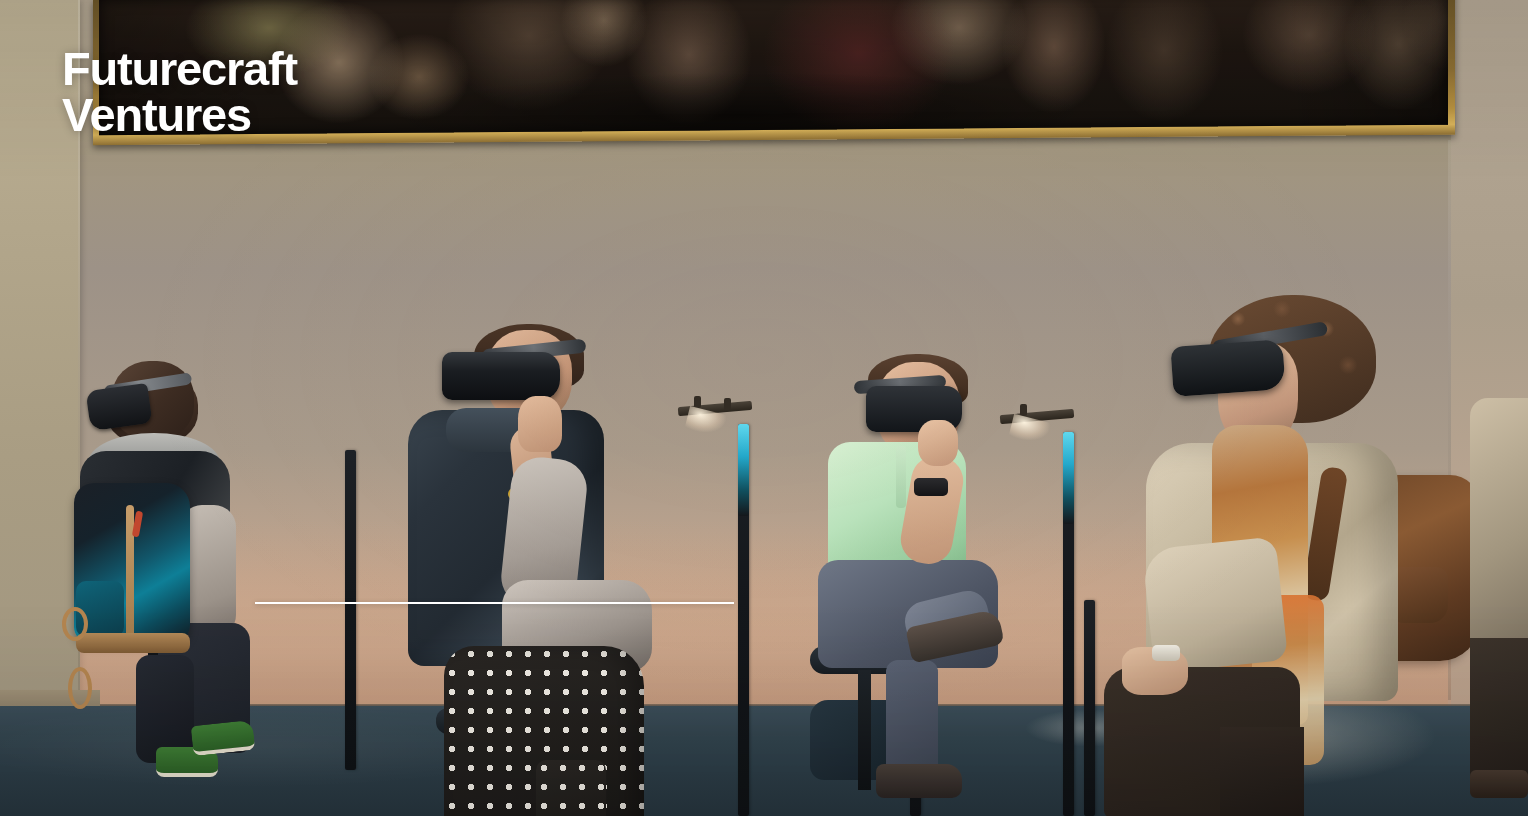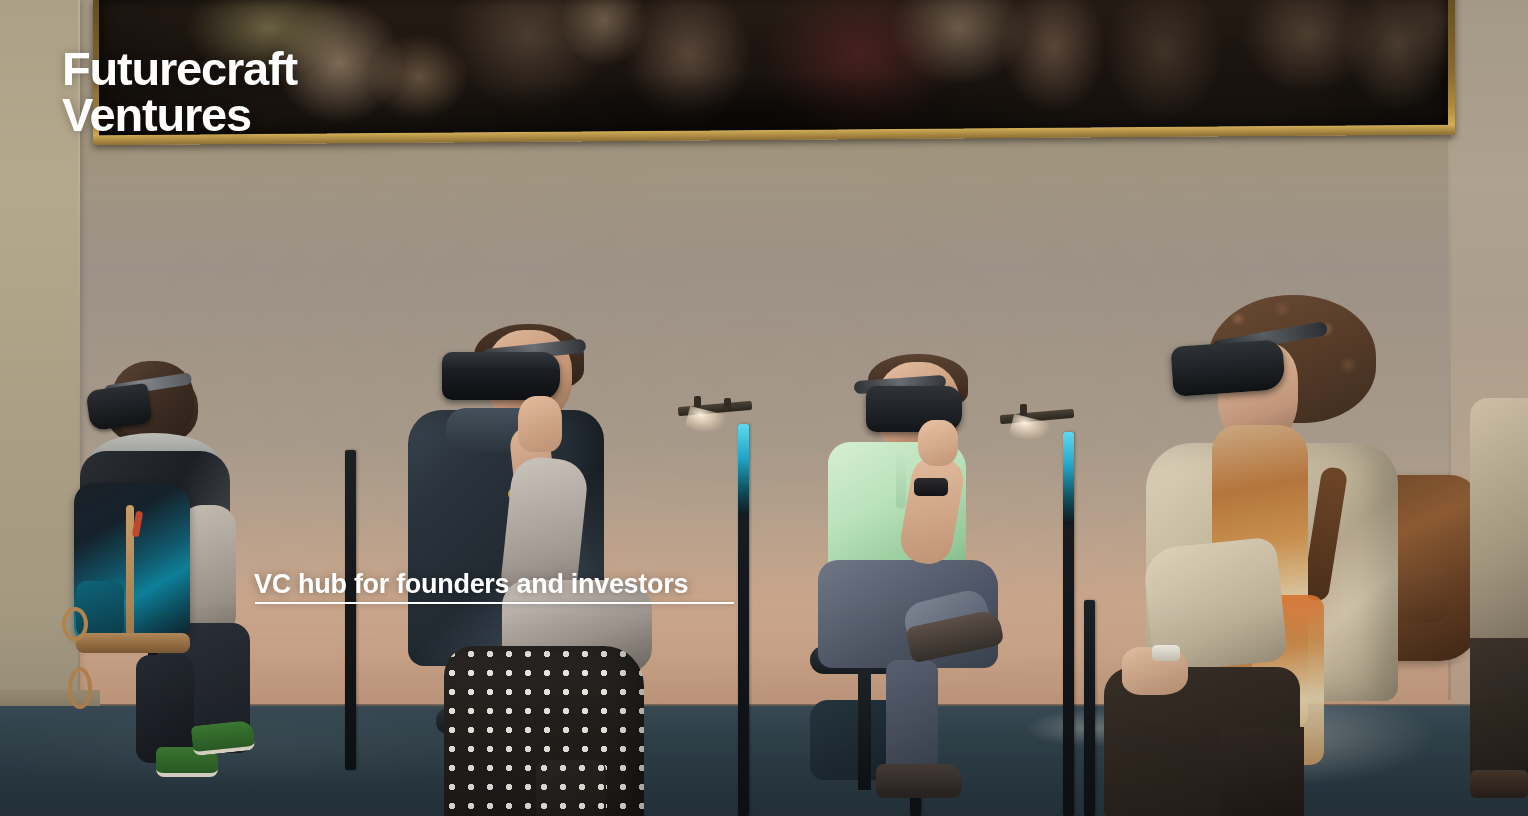--- a/index.html
+++ b/index.html
@@ -480,17 +480,16 @@
 
     <div class="grade"></div>
   </div>
 
   <div class="overlay">
 
     <div class="logo">Futurecraft
 Ventures</div>
 
 
-    <div class="subtitle">VC hub for founders and investors</div>
     <div class="subtitle-rule"></div>
 
   </div>
 </div>
 
 </body></html>

